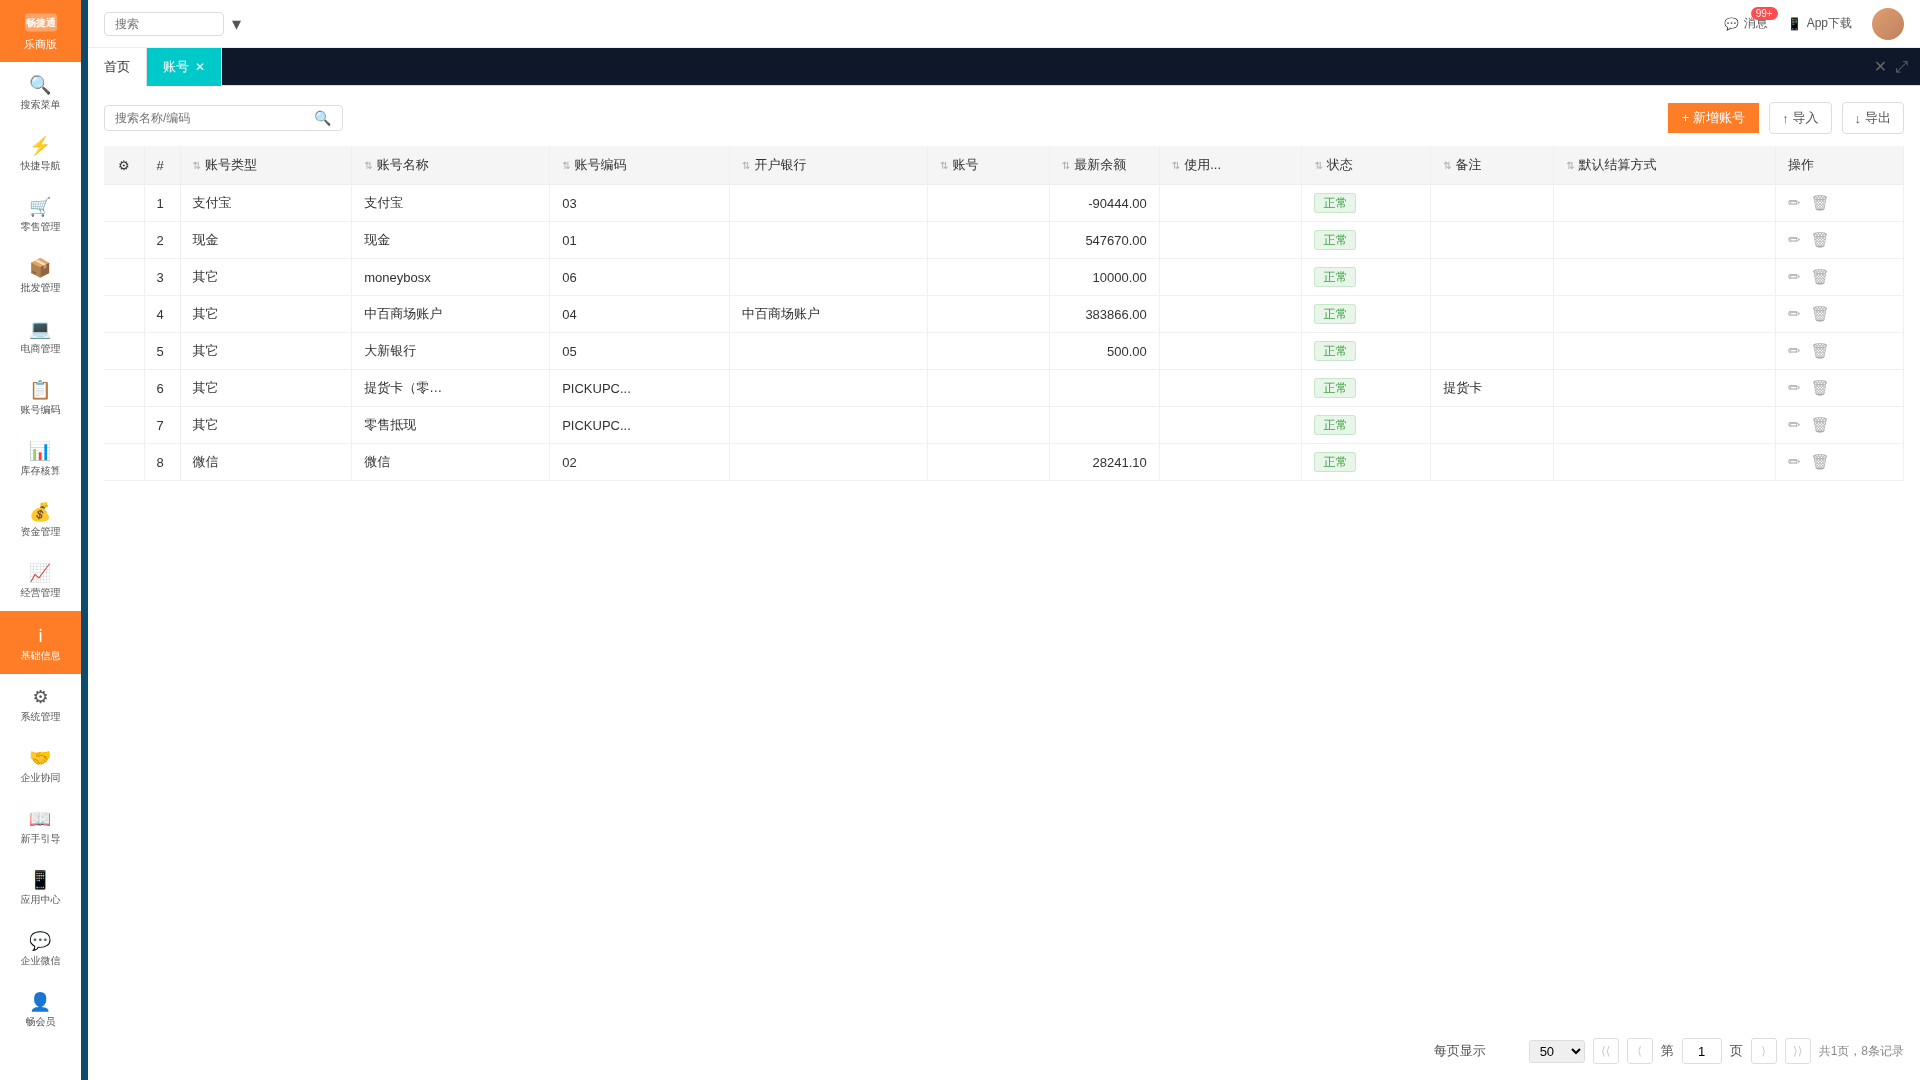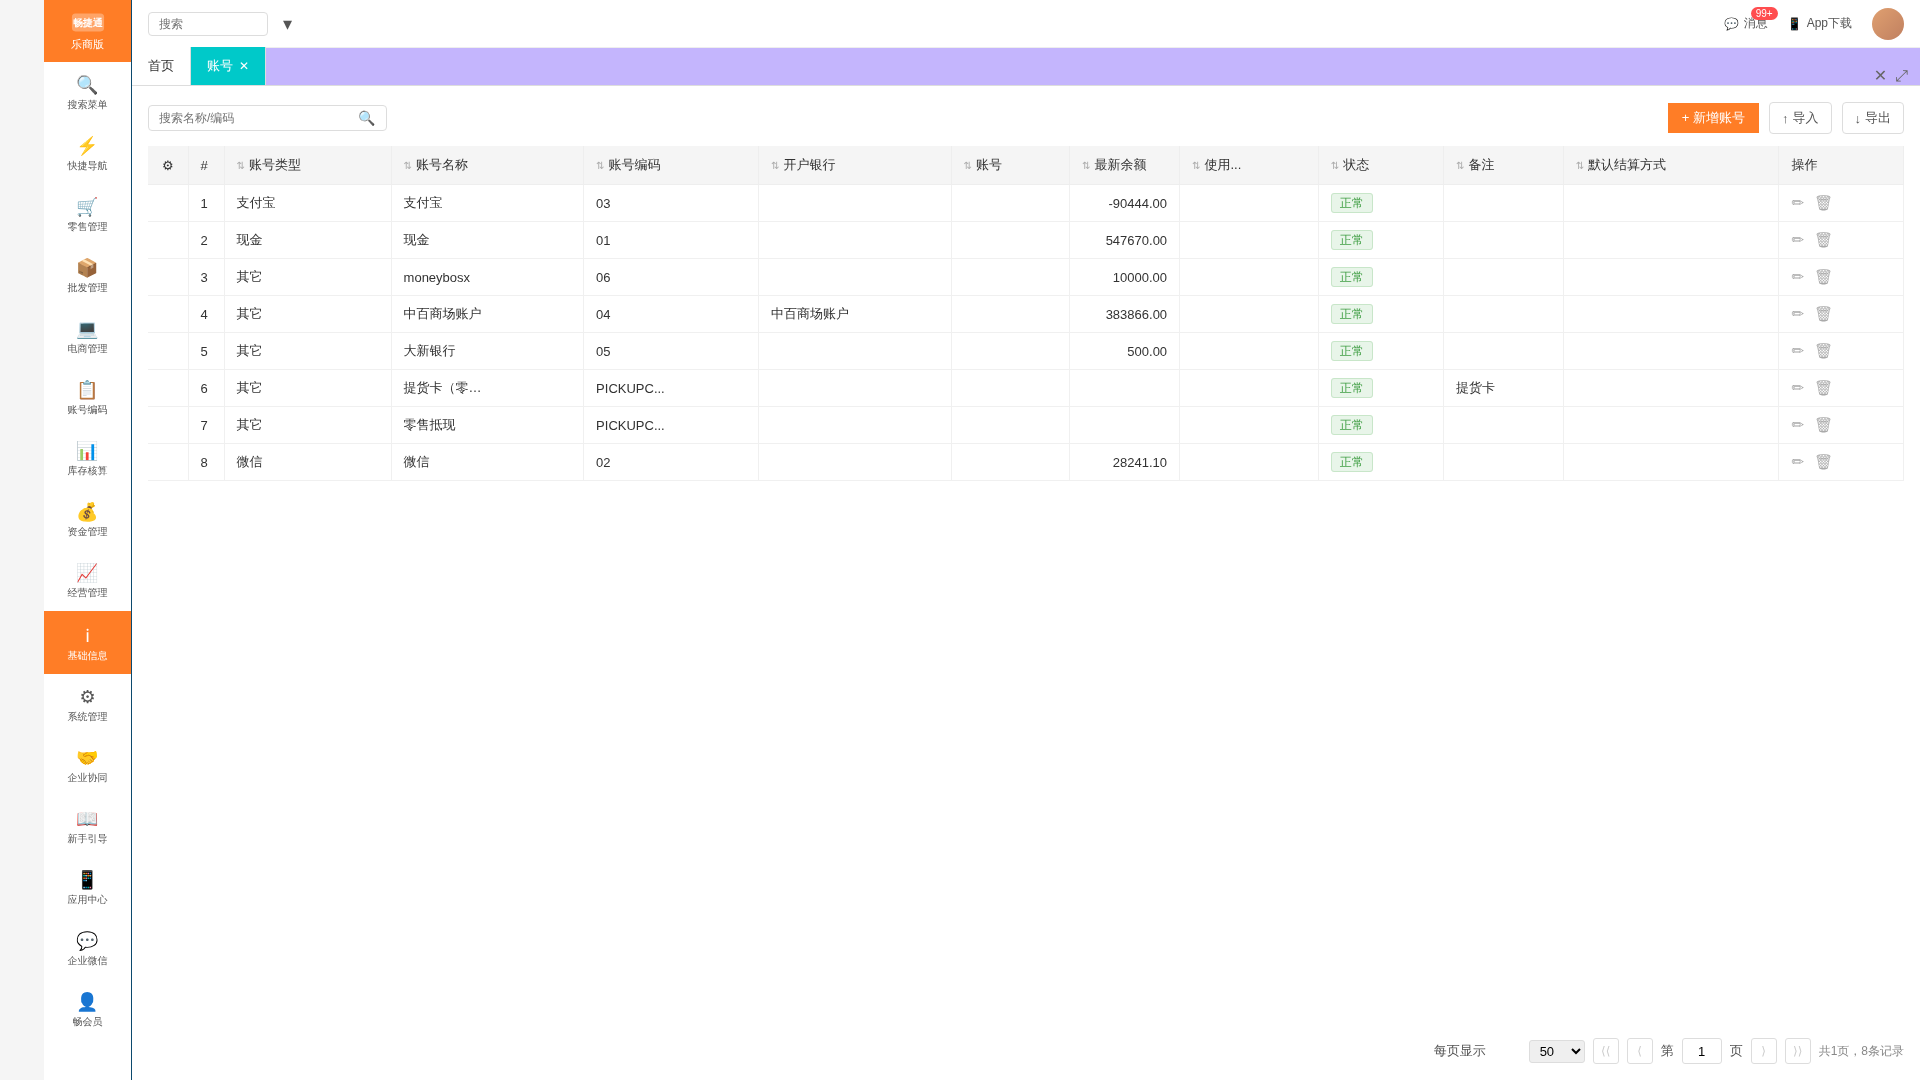--- a/index.html
+++ b/index.html
@@ -5,24 +5,23 @@
     * { box-sizing: border-box; margin: 0; padding: 0; }
     body { font-family: 'Microsoft YaHei', Arial, sans-serif; font-size: 13px; background: #f5f5f5; display: flex; height: 1080px; width: 1920px; overflow: hidden; }
 
     
     .sidebar {
       width: 88px;
       background: #fff;
       display: flex;
       flex-direction: column;
       align-items: center;
-      border-right: 1px solid #0c4a6e;
+      border-right: 7px solid #0c4a6e;
       flex-shrink: 0;
       overflow: hidden;
-      margin-left: 44px;
     }
     .sidebar-logo {
       width: 100%;
       background: #ff7d26;
       display: flex;
       flex-direction: column;
       align-items: center;
       justify-content: center;
       padding: 10px 0;
       height: 62px;
@@ -81,21 +80,21 @@
       display: flex;
       align-items: center;
       justify-content: space-between;
       padding: 0 16px;
       border-bottom: 1px solid #eee;
       flex-shrink: 0;
     }
     .top-left {
       display: flex;
       align-items: center;
-      gap: 15px;
+      gap: 8px;
     }
     .top-search {
       border: 1px solid #ddd;
       border-radius: 4px;
       padding: 4px 10px;
       font-size: 12px;
       width: 120px;
       color: #999;
     }
     .top-dropdown {
@@ -143,24 +142,24 @@
       overflow: hidden;
     }
     .avatar-img {
       width: 100%;
       height: 100%;
       background: linear-gradient(135deg, #e0a070, #c08060);
     }
 
     
     .tab-bar {
-      background: #c4b5fd;
+      background: #0f172a;
       height: 38px;
       display: flex;
-      align-items: flex-end;
+      align-items: center;
       padding: 0 0;
       border-bottom: 1px solid #ddd;
       flex-shrink: 0;
     }
     .tab {
       display: flex;
       align-items: center;
       height: 38px;
       padding: 0 16px;
       cursor: pointer;

